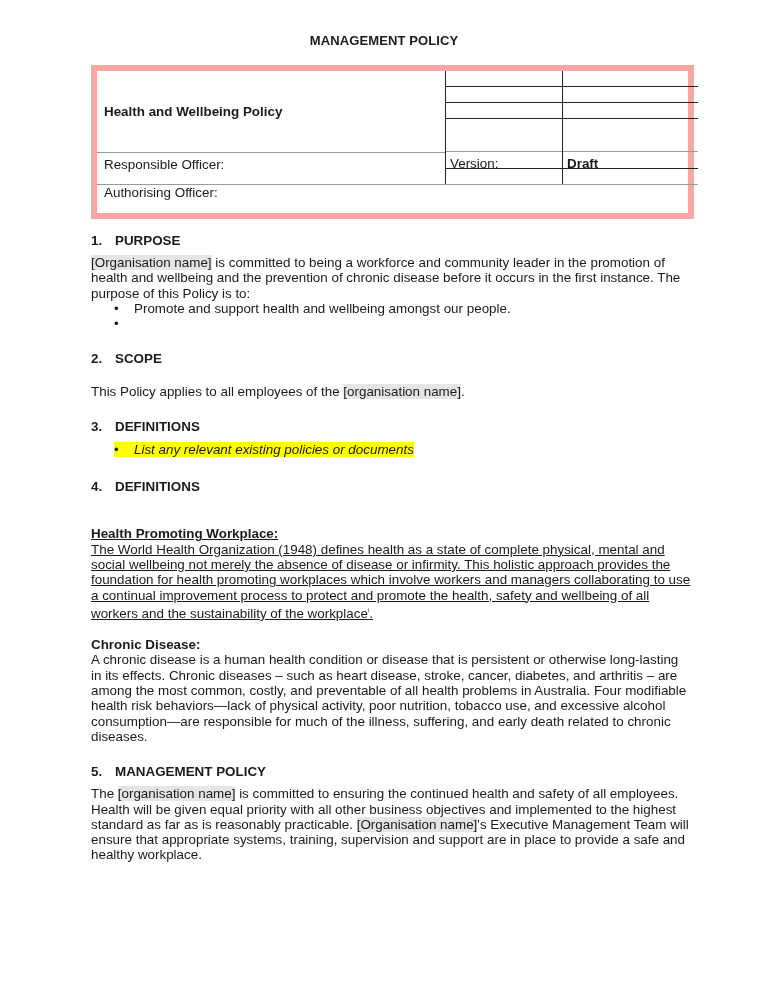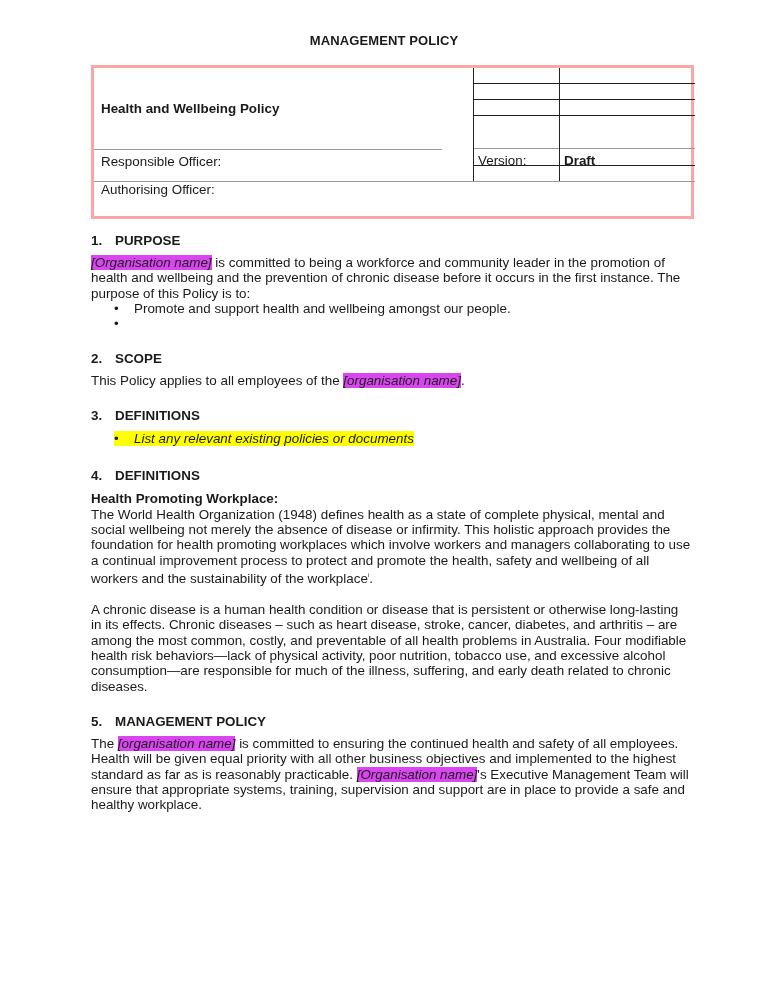--- a/index.html
+++ b/index.html
@@ -8,40 +8,40 @@
     font-family: "Liberation Sans", sans-serif; color: #1a1a1a;
     font-size: 13.4px;
   }
   .page-header {
     position: absolute; top: 33px; left: 0; width: 768px;
     text-align: center; font-weight: bold; font-size: 13px; letter-spacing: 0.1px;
   }
   
   .meta-table {
     position: absolute; left: 91px; top: 65px; width: 603px; height: 154px;
-    border: 3px solid #fca5a5; box-sizing: border-box;
+    border: 6px solid #fca5a5; box-sizing: border-box;
   }
   .meta-top {
     position: absolute; left: 0; top: 0; width: 601px; height: 113px;
   }
   .title-cell {
     position: absolute; left: 0; top: 0; width: 348px; height: 81px;
     display: flex; align-items: center; padding-left: 7px; box-sizing: border-box;
     font-weight: bold;
   }
   .resp-cell {
     position: absolute; left: 0; top: 81px; width: 348px; height: 32px;
     border-top: 1px solid #9a9a9a; box-sizing: border-box;
     padding-left: 7px; padding-top: 4px;
   }
   .grid-col {
     position: absolute; top: 0; height: 113px; box-sizing: border-box;
     border-left: 1.5px solid #222;
   }
-  .grid-col.c1 { left: 348px; width: 117px; margin-left: 31px; }
+  .grid-col.c1 { left: 348px; width: 117px; }
   .grid-col.c2 { left: 465px; width: 136px; font-weight: bold; }
   .grid-row {
     position: absolute; left: 0; width: 100%; box-sizing: border-box;
     border-bottom: 1.5px solid #222; padding-left: 4px;
   }
   .grid-row.r1 { top: 0; height: 16px; }
   .grid-row.r2 { top: 16px; height: 16px; }
   .grid-row.r3 { top: 32px; height: 16px; }
   .grid-row.r4 { top: 48px; height: 33px; border-bottom: 1px solid #9a9a9a; }
   .grid-row.r5 { top: 81px; height: 16px; padding-top: 4px; height: 17px; }
@@ -51,21 +51,21 @@
     border-top: 1px solid #9a9a9a; box-sizing: border-box;
     padding-left: 7px; display: flex; align-items: flex-start;
   }
   
   .content { position: absolute; left: 91px; top: 233px; width: 600px; }
   .section-heading {
     font-weight: bold; font-size: 13.4px; margin: 0; display: flex;
   }
   .section-heading .num { width: 24px; display: inline-block; }
   p { margin: 0; line-height: 15.3px; }
-  .hl { background: #d946ef; font-style: italic; }
+  .hl { background: #e5e5e5; }
   ul.bullets { list-style: none; margin: 0; padding: 0; }
   ul.bullets li { display: flex; line-height: 15.6px; }
   ul.bullets li .dot { width: 20px; padding-left: 23px; }
   .subhead { font-weight: bold; line-height: 15.3px; }
   .ref-item { display: inline-flex; background: #ffff00; font-style: italic; margin-left: 23px; }
   .ref-item .dot { width: 20px; font-style: normal; }
   sup { font-size: 6px; vertical-align: 6px; }
 </style>
 </head>
 <body>
@@ -121,21 +121,21 @@
           <span class="dot">•</span>
         </li>
     </ul>
   </section>
 
   <section style="margin-top:19px;">
     <h2 class="section-heading">
       <span class="num">2.</span>
       <span>SCOPE</span>
     </h2>
-    <p style="margin-top:7px;"><span>This Policy applies to all employees of the </span><span class="hl">[organisation name]</span><span>.</span></p>
+    <p style="margin-top:18px;"><span>This Policy applies to all employees of the </span><span class="hl">[organisation name]</span><span>.</span></p>
   </section>
 
   <section style="margin-top:20px;">
     <h2 class="section-heading">
       <span class="num">3.</span>
       <span>DEFINITIONS</span>
     </h2>
     <div style="margin-top:8px; line-height:15px;">
       <span class="ref-item">
           <span class="dot">•</span>
@@ -143,26 +143,27 @@
         </span>
     </div>
   </section>
 
   <section style="margin-top:22px;">
     <h2 class="section-heading">
       <span class="num">4.</span>
       <span>DEFINITIONS</span>
     </h2>
 
-    <div style="margin-top:8px;">
+    <div style="margin-top:32px;text-decoration:underline;">
       <div class="subhead">Health Promoting Workplace:</div>
       <p><span>The World Health Organization (1948) defines health as a state of complete physical, mental and social wellbeing not merely the absence of disease or infirmity. This holistic approach provides the foundation for health promoting workplaces which involve workers and managers collaborating to use a continual improvement process to protect and promote the health, safety and wellbeing of all workers and the sustainability of the workplace</span><sup>i</sup><span>.</span></p>
     </div>
 
     <div style="margin-top:16px;">
+      <div class="subhead">Chronic Disease:</div>
       <p>A chronic disease is a human health condition or disease that is persistent or otherwise long-lasting in its effects. Chronic diseases – such as heart disease, stroke, cancer, diabetes, and arthritis – are among the most common, costly, and preventable of all health problems in Australia. Four modifiable health risk behaviors—lack of physical activity, poor nutrition, tobacco use, and excessive alcohol consumption—are responsible for much of the illness, suffering, and early death related to chronic diseases.</p>
     </div>
   </section>
 
   <section style="margin-top:20px;">
     <h2 class="section-heading">
       <span class="num">5.</span>
       <span>MANAGEMENT POLICY</span>
     </h2>
     <p style="margin-top:7px;"><span>The </span><span class="hl">[organisation name]</span><span> is committed to ensuring the continued health and safety of all employees. Health will be given equal priority with all other business objectives and implemented to the highest standard as far as is reasonably practicable. </span><span class="hl">[Organisation name]</span><span>'s Executive Management Team will ensure that appropriate systems, training, supervision and support are in place to provide a safe and healthy workplace.</span></p>

